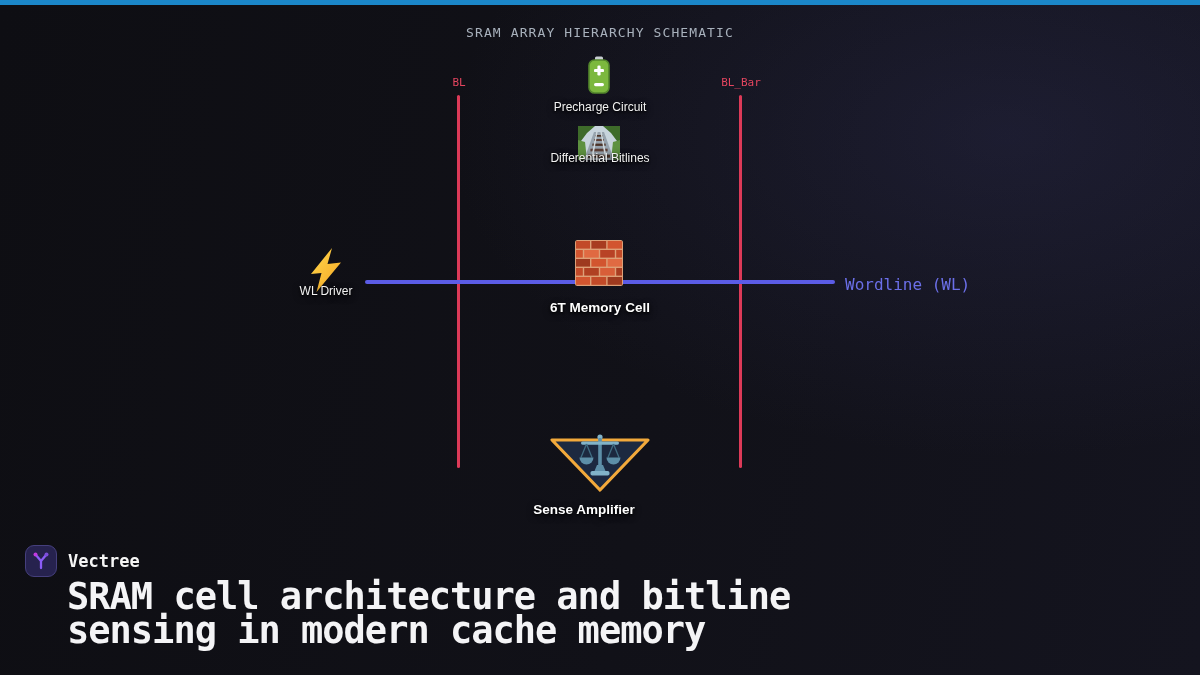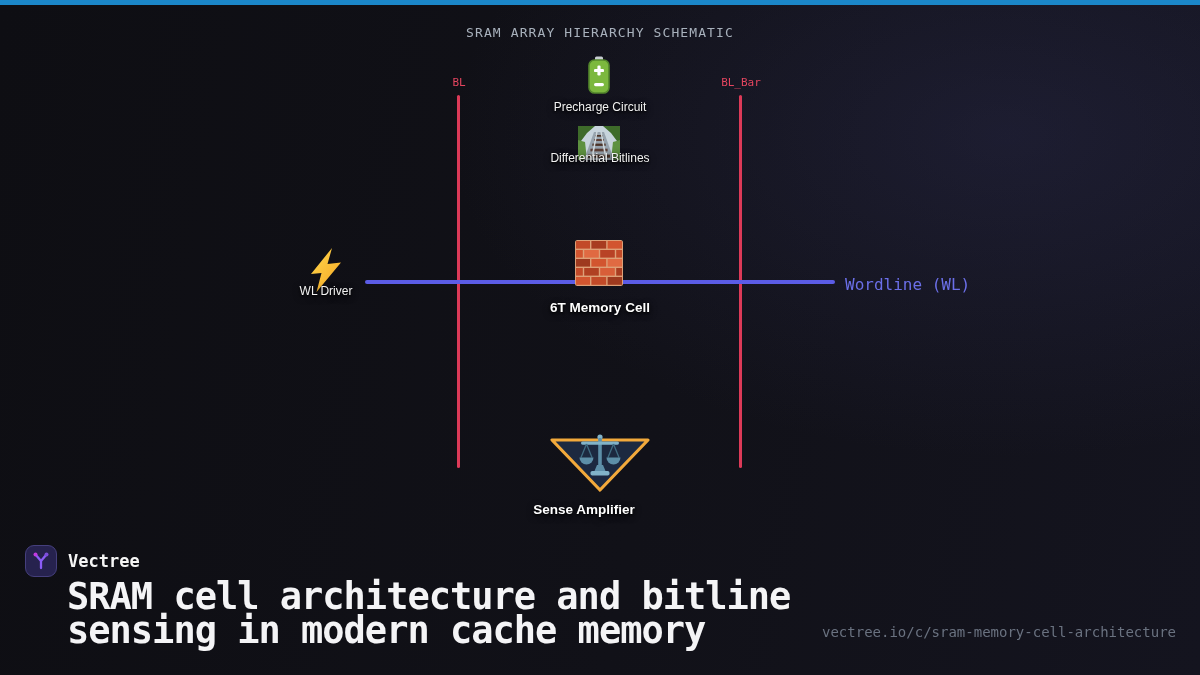--- a/index.html
+++ b/index.html
@@ -194,15 +194,14 @@
     <svg width="22" height="22" viewBox="0 0 22 22">
       <path d="M11,18 L11,11 M11,11 L5.5,4.5 M11,11 L16.5,4.5" stroke="#8b5cf6" stroke-width="2.3" stroke-linecap="round" fill="none"></path>
       <circle cx="5.5" cy="4.5" r="2" fill="#c13ae0"></circle>
       <circle cx="16.5" cy="4.5" r="2" fill="#7c4ddb"></circle>
     </svg>
   </div>
   <div class="brand-name">Vectree</div>
 
   <div class="headline">SRAM cell architecture and bitline sensing in modern cache memory</div>
 
-  <div class="card-url">vectree.io/c/sram-memory-cell-architecture</div>
 
 </div>
 
 </body></html>

